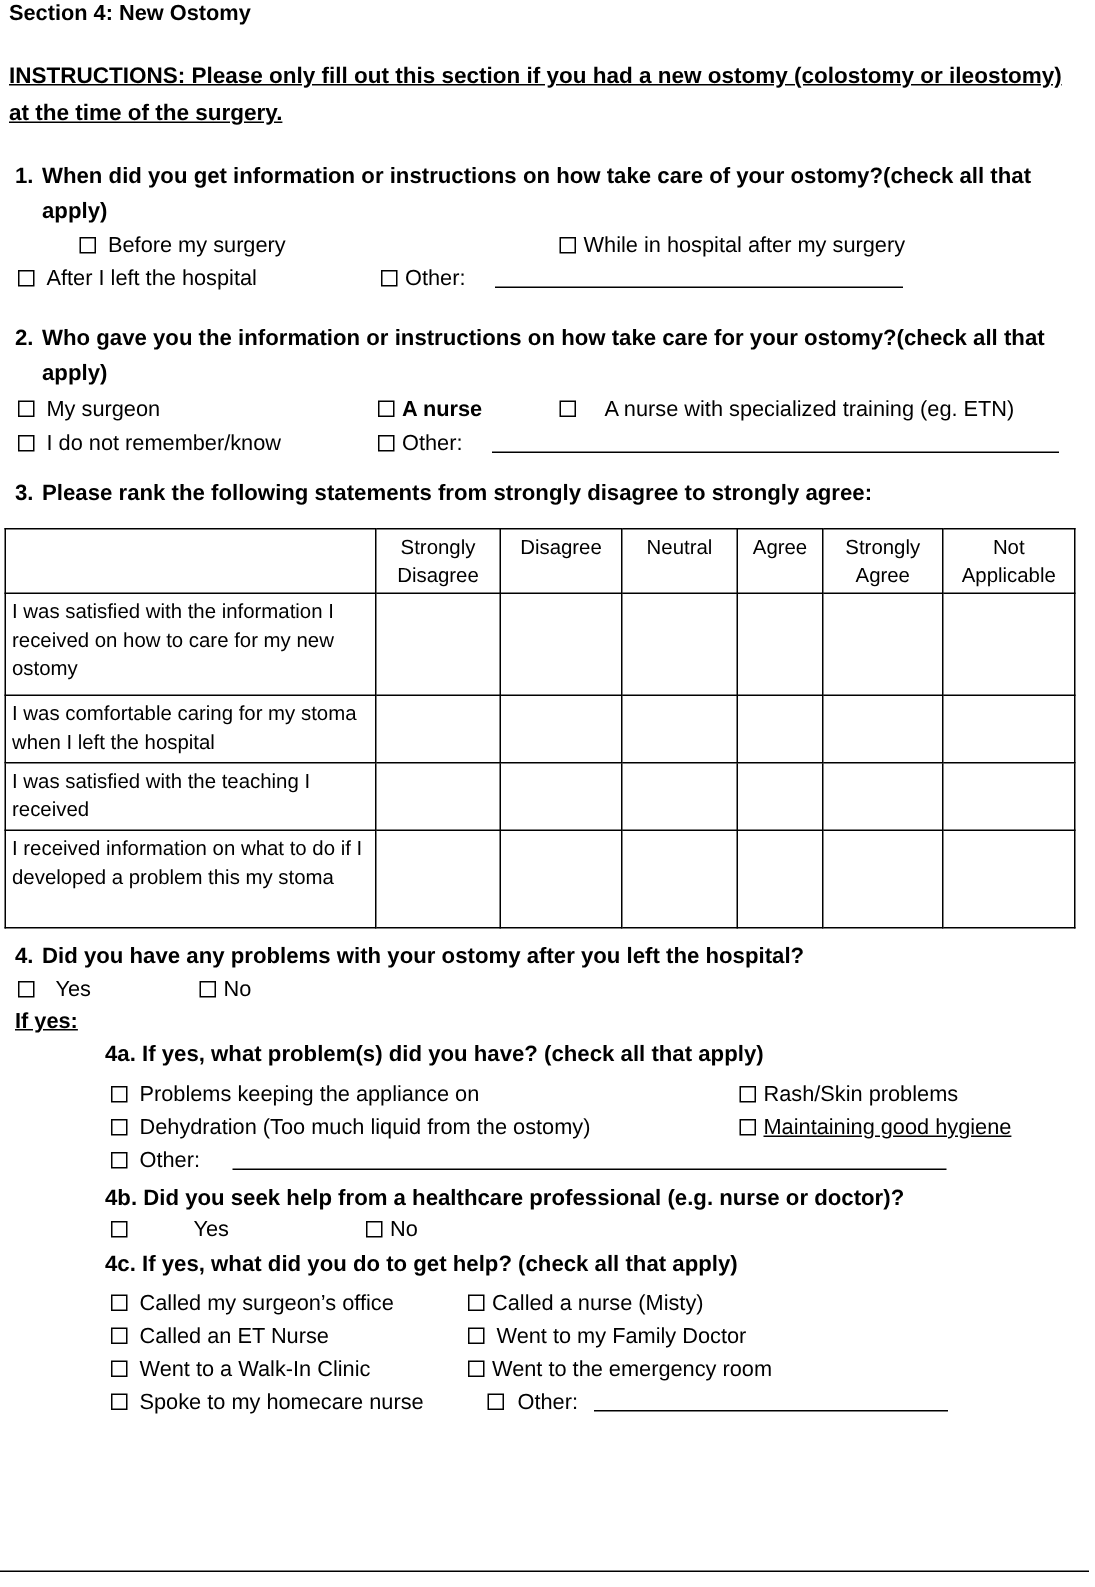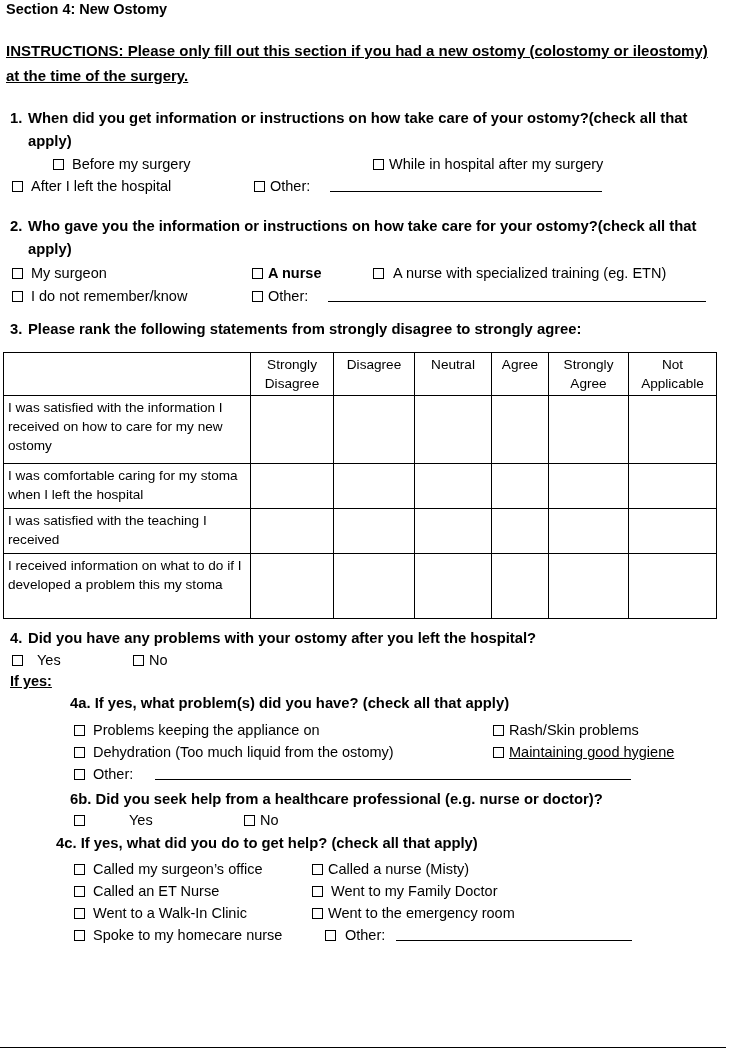--- a/index.html
+++ b/index.html
@@ -170,21 +170,21 @@
     </div>
   </div>
 
   <div class="opt" style="left:12px; top:263px;">
     <span class="cb"></span><span class="lbl">My surgeon</span>
   </div>
   <div class="opt" style="left:252px; top:263px;font-weight:bold;">
     <span class="cb"></span><span class="lbl tight" style="margin-left:5px;">A nurse</span>
   </div>
   <div class="opt" style="left:373px; top:263px;">
-    <span class="cb"></span><span class="lbl tight" style="margin-left:9px;text-align:right;">A nurse with specialized training (eg. ETN)</span>
+    <span class="cb"></span><span class="lbl tight" style="margin-left:19px;text-align:right;">A nurse with specialized training (eg. ETN)</span>
   </div>
   <div class="opt" style="left:12px; top:286px;">
     <span class="cb"></span><span class="lbl">I do not remember/know</span>
   </div>
   <div class="opt" style="left:252px; top:286px;">
     <span class="cb"></span><span class="lbl tight" style="margin-left:5px;">Other:</span>
   </div>
   <div class="rule" style="left:328px; top:301px; width:378px;"></div>
 
   <div class="q" style="left:0px; top:318px;">
@@ -288,31 +288,31 @@
   </div>
   <div class="opt" style="left:493px; top:742px;">
     <span class="cb"></span><span class="lbl tight" style="margin-left:5px;text-decoration:underline;">Maintaining good hygiene</span>
   </div>
   <div class="opt" style="left:74px; top:764px;">
     <span class="cb"></span><span class="lbl wide">Other:</span>
   </div>
   <div class="rule" style="left:155px; top:779px; width:476px;"></div>
 
   <div class="q-head-simple" style="position:absolute; left:70px; top:788px;">
-    <span>6b. Did you seek help from a healthcare professional (e.g. nurse or doctor)?</span>
+    <span>4b. Did you seek help from a healthcare professional (e.g. nurse or doctor)?</span>
   </div>
 
   <div class="opt" style="left:74px; top:810px;">
     <span class="cb"></span><span class="lbl" style="margin-left:44px;">Yes</span>
   </div>
   <div class="opt" style="left:244px; top:810px;">
     <span class="cb"></span><span class="lbl tight" style="margin-left:5px;">No</span>
   </div>
 
-  <div class="q-head-simple" style="position:absolute; left:56px; top:832px;text-align:center;">
+  <div class="q-head-simple" style="position:absolute; left:70px; top:832px;text-align:center;">
     <span>4c. If yes, what did you do to get help? (check all that apply)</span>
   </div>
 
   <div class="opt" style="left:74px; top:859px;">
     <span class="cb"></span><span class="lbl wide">Called my surgeon’s office</span>
   </div>
   <div class="opt" style="left:312px; top:859px;">
     <span class="cb"></span><span class="lbl tight" style="margin-left:5px;">Called a nurse (Misty)</span>
   </div>
   <div class="opt" style="left:74px; top:881px;">

